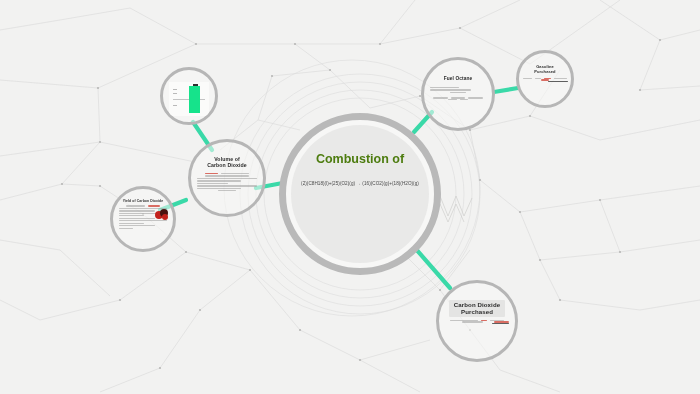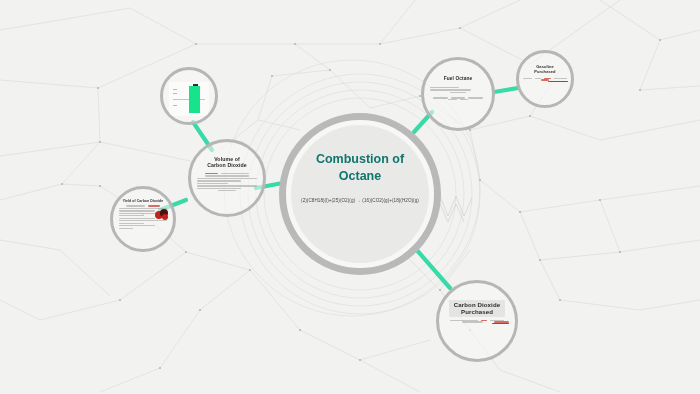--- a/index.html
+++ b/index.html
@@ -39,21 +39,21 @@
     background:#f7f7f6;
   }
   #hub .ring-inner{
     position:absolute;left:12px;top:12px;right:12px;bottom:12px;
     border-radius:50%;background:#e9e9e8;
   }
   #hub .hub-content{
     position:absolute;left:0;right:0;top:38px;text-align:center;
   }
   #hub-title{
-    font-size:12.5px;font-weight:bold;color:#0f766e;line-height:1.35;
+    font-size:12.5px;font-weight:bold;color:#4d7c0f;line-height:1.35;
   }
   #hub-eq{
     margin-top:13px;font-size:4.6px;color:#4a4a4a;letter-spacing:.05px;
     white-space:nowrap;
   }
 
   
   #n-volume{left:188px;top:139px;width:78px;height:78px;}
   #n-volume .node-title{font-size:5.2px;margin-top:14px;}
   #n-volume .body{margin-top:4px;width:60px;}
@@ -210,21 +210,20 @@
       <line x1="415" y1="248" x2="450" y2="288"></line>
     </g>
   </svg>
 
   <div id="hub">
     <div class="ring-outer"></div>
     <div class="ring-inner"></div>
     <div class="hub-content">
       <div id="hub-title">
         <div>Combustion of</div>
-        <div>Octane</div>
       </div>
       <div id="hub-eq">(2)(C8H18)(l)+(25)(O2)(g) → (16)(CO2)(g)+(18)(H2O)(g)</div>
     </div>
   </div>
 
   <div id="n-bar" class="node node-ring">
     <div class="chartbox">
       <div class="axis-h"></div>
       <div class="tick" style="top:7px;"></div>
       <div class="tick" style="top:11px;"></div>

